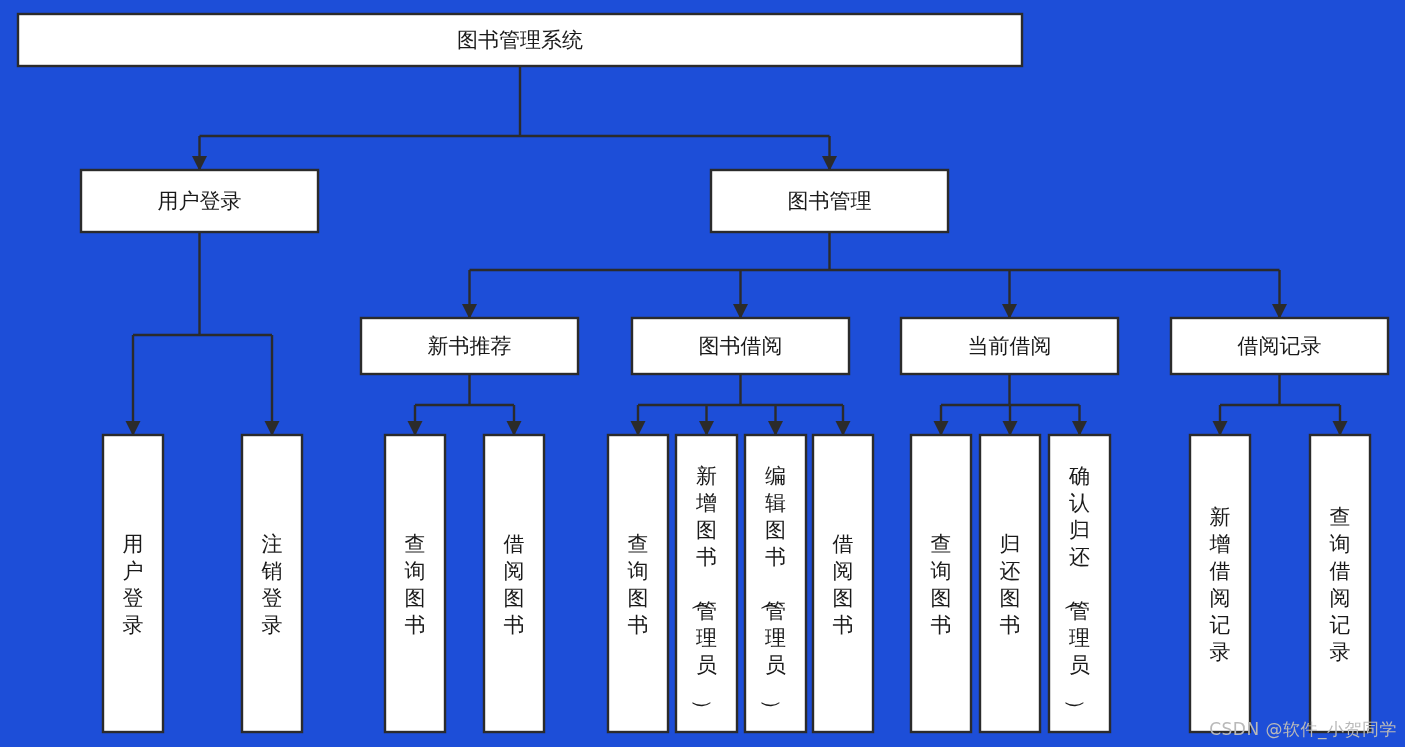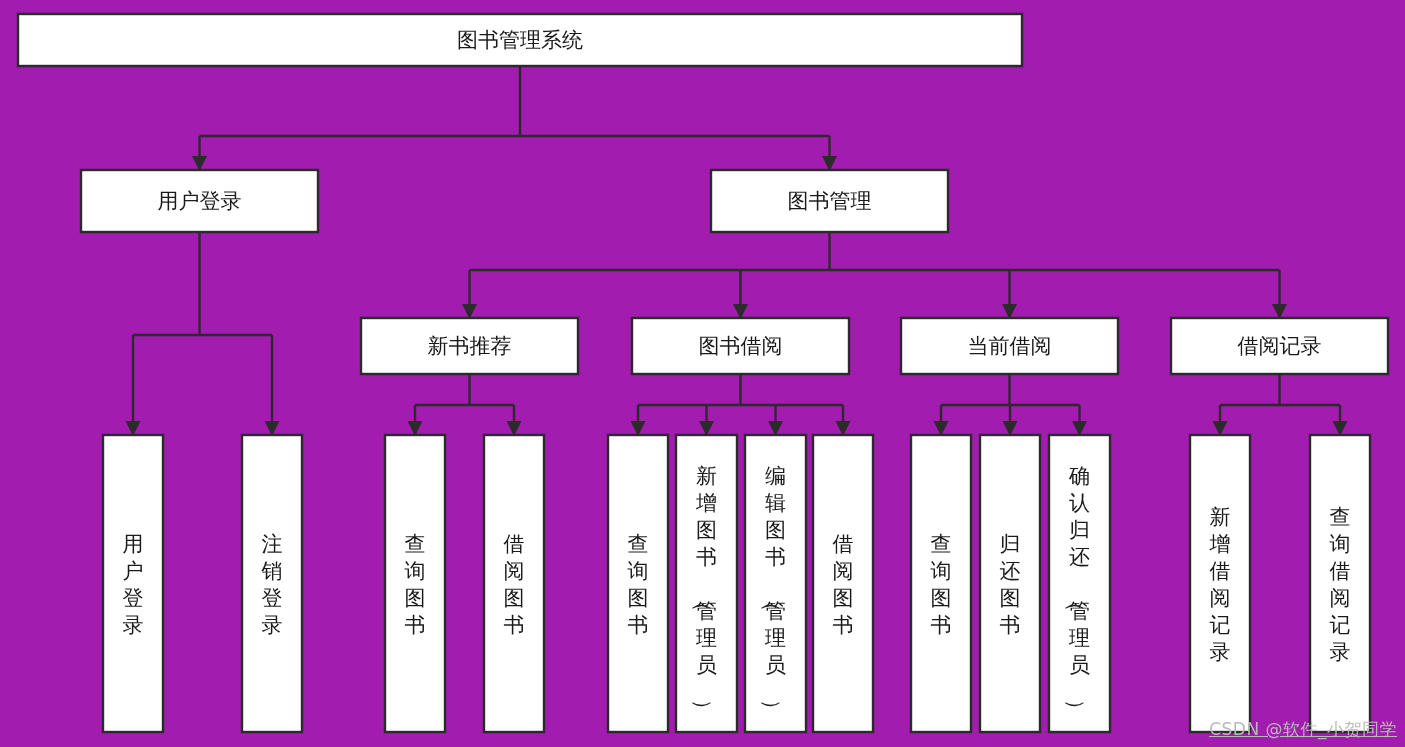--- a/index.html
+++ b/index.html
@@ -11,21 +11,21 @@
   body {
     width: 1405px;
     height: 747px;
     overflow: hidden;
     font-family: "DejaVu Sans", "Liberation Sans", sans-serif;
   }
   #diagram-root {
     position: relative;
     width: 1405px;
     height: 747px;
-    background: #a21caf;
+    background: #1d4ed8;
   }
   svg#structure-chart {
     position: absolute;
     left: 0;
     top: 0;
     width: 1405px;
     height: 747px;
     display: block;
   }
   .node-box {
@@ -58,21 +58,20 @@
   .watermark-text {
     position: absolute;
     right: 8px;
     bottom: 6px;
     color: #b9b9b9;
     font-size: 17px;
     font-family: "DejaVu Sans", "Liberation Sans", sans-serif;
     white-space: nowrap;
     letter-spacing: 0.5px;
     user-select: none;
-    text-decoration: underline;
   }
 </style>
 </head>
 <body>
 
 <div id="diagram-root">
   <svg id="structure-chart" viewBox="0 0 1405 747" xmlns="http://www.w3.org/2000/svg">
     <g id="connectors-layer">
         <g>
           <line x1="520" y1="66" x2="520" y2="136" class="connector"></line>

